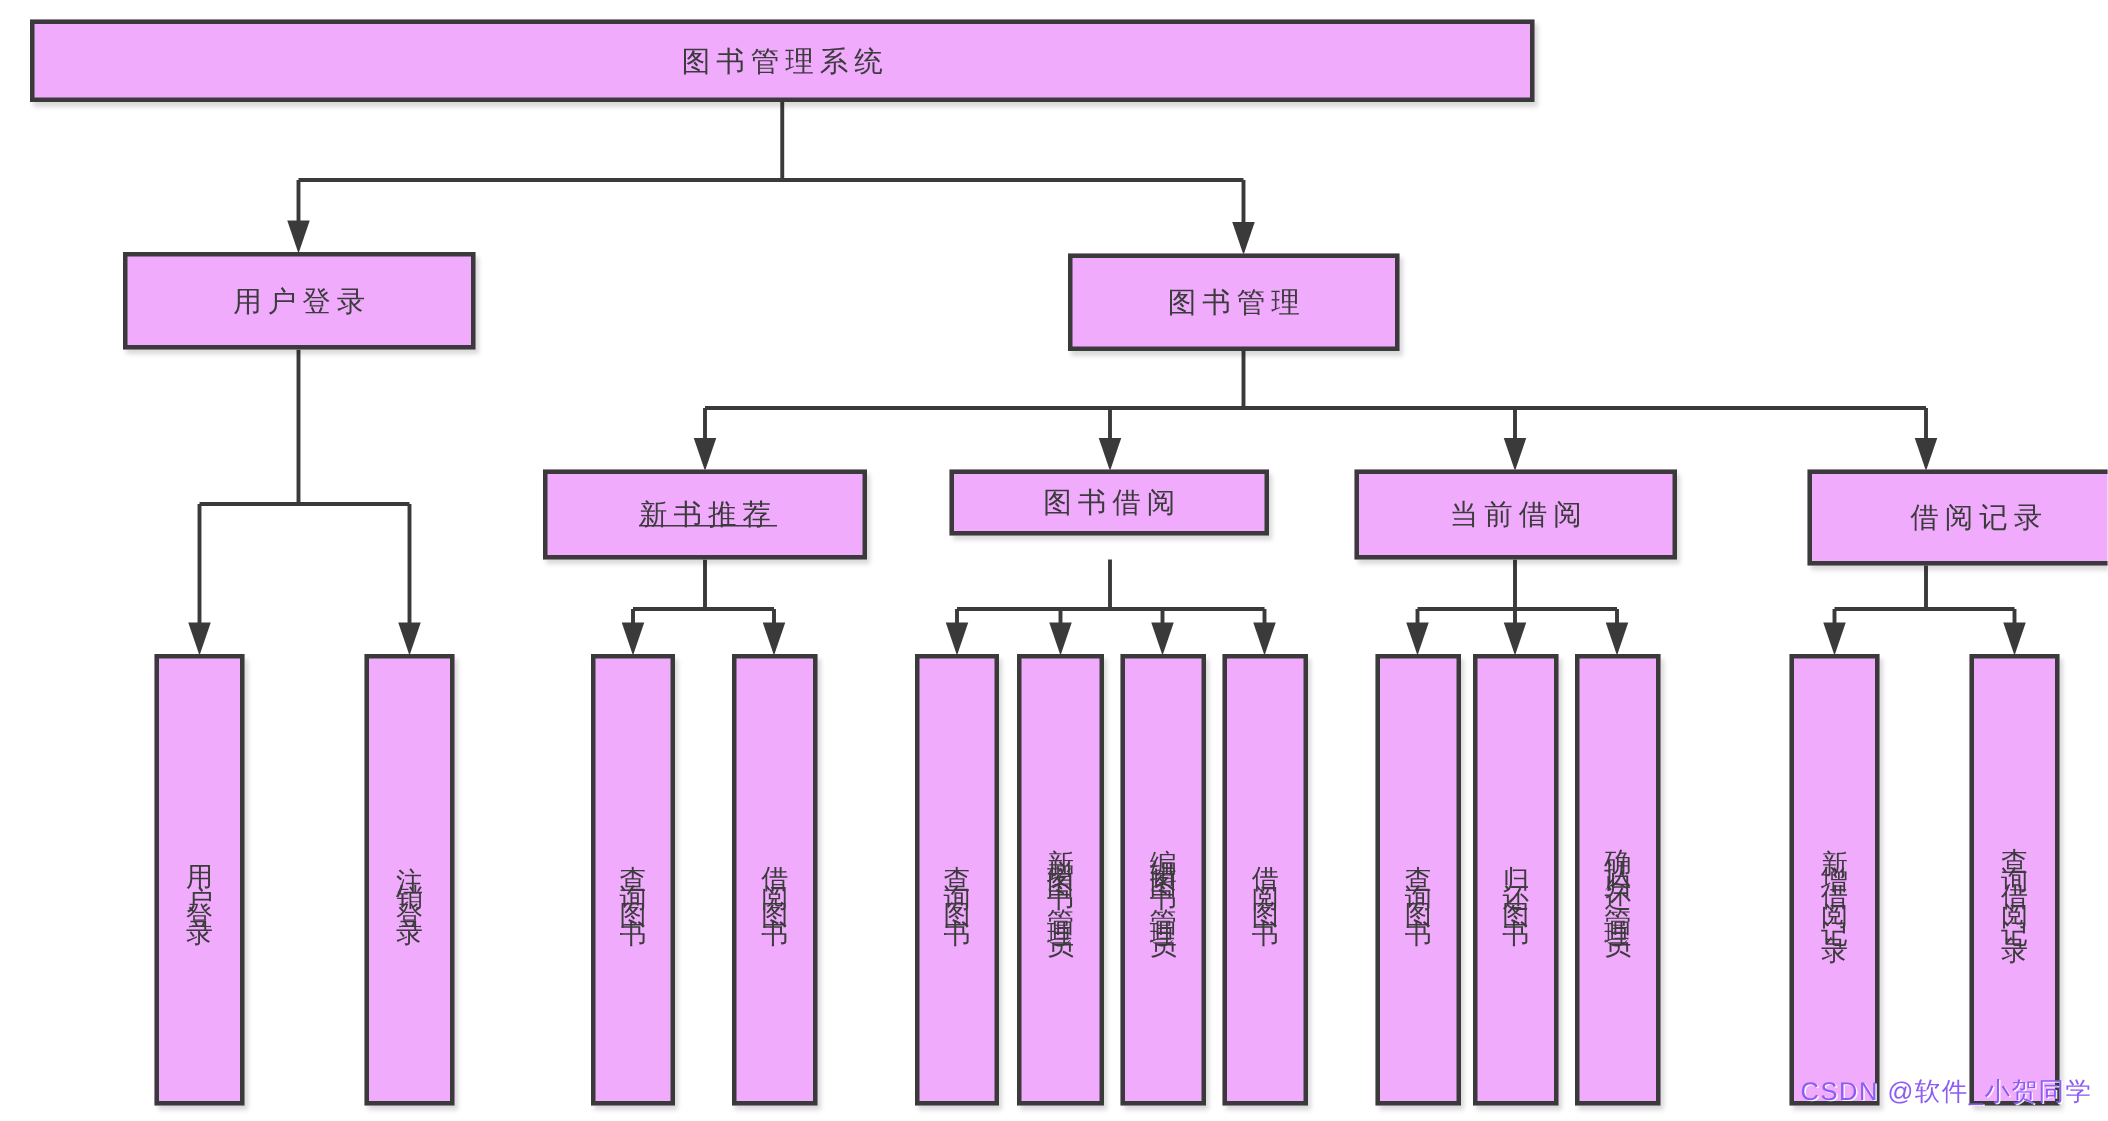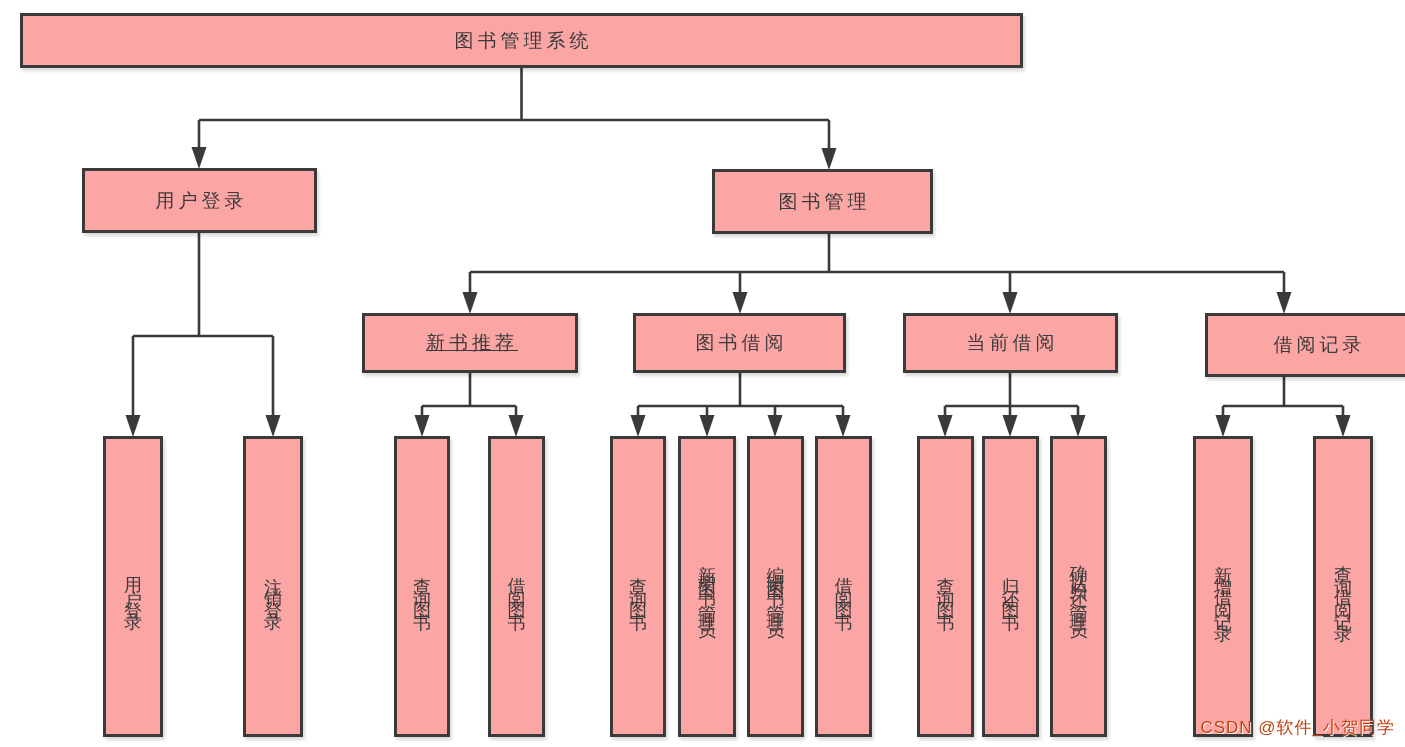--- a/index.html
+++ b/index.html
@@ -3,32 +3,32 @@
 <meta charset="utf-8">
 <style>
   html,body{margin:0;padding:0;background:#ffffff;}
   body{
     width:1405px;height:747px;position:relative;overflow:hidden;
     font-family:"Liberation Sans",sans-serif;color:#3b3b3b;
   }
   .stage{position:absolute;left:0;top:0;width:1405px;height:747px;}
   svg.wires{position:absolute;left:0;top:0;width:1405px;height:747px;pointer-events:none;}
   .node{
-    position:absolute;background:#fca5a5;border:3px solid #3a3a3a;
+    position:absolute;background:#f0abfc;border:3px solid #3a3a3a;
     box-sizing:border-box;display:flex;align-items:center;justify-content:center;
     box-shadow:2px 3px 3px rgba(0,0,0,0.15);
   }
   .h-label{font-size:19px;letter-spacing:4px;text-indent:4px;white-space:nowrap;}
   .leaf{
     writing-mode:vertical-rl;text-orientation:mixed;
     font-size:18px;letter-spacing:12px;line-height:1;
   }
   .watermark{
     position:absolute;right:10px;bottom:8px;font-size:17px;
-    color:#c2410c;letter-spacing:1px;white-space:nowrap;
+    color:#8b5cf6;letter-spacing:1px;white-space:nowrap;
     text-shadow:1px 1px 0 rgba(255,255,255,0.9);
   }
 </style>
 </head>
 <body>
 
 <div class="stage">
 
   <svg class="wires" viewBox="0 0 1405 747">
     <g stroke="#3a3a3a" stroke-width="2.6" fill="none">
@@ -77,21 +77,21 @@
   <div class="node" style="left:82px;top:168px;width:235px;height:65px;">
     <span class="h-label">用户登录</span>
   </div>
   <div class="node" style="left:712px;top:169px;width:221px;height:65px;">
     <span class="h-label">图书管理</span>
   </div>
 
   <div class="node" style="left:362px;top:313px;width:216px;height:60px;text-decoration:underline;">
     <span class="h-label">新书推荐</span>
   </div>
-  <div class="node" style="left:633px;top:313px;width:213px;height:60px;">
+  <div class="node" style="left:633px;top:313px;width:213px;height:44px;">
     <span class="h-label">图书借阅</span>
   </div>
   <div class="node" style="left:903px;top:313px;width:215px;height:60px;">
     <span class="h-label">当前借阅</span>
   </div>
   <div class="node" style="left:1172px;top:313px;width:225px;height:64px;margin-left:33px;">
     <span class="h-label">借阅记录</span>
   </div>
 
   <div class="node leaf" style="left:103px;top:436px;width:60px;height:301px;">用户登录</div>

